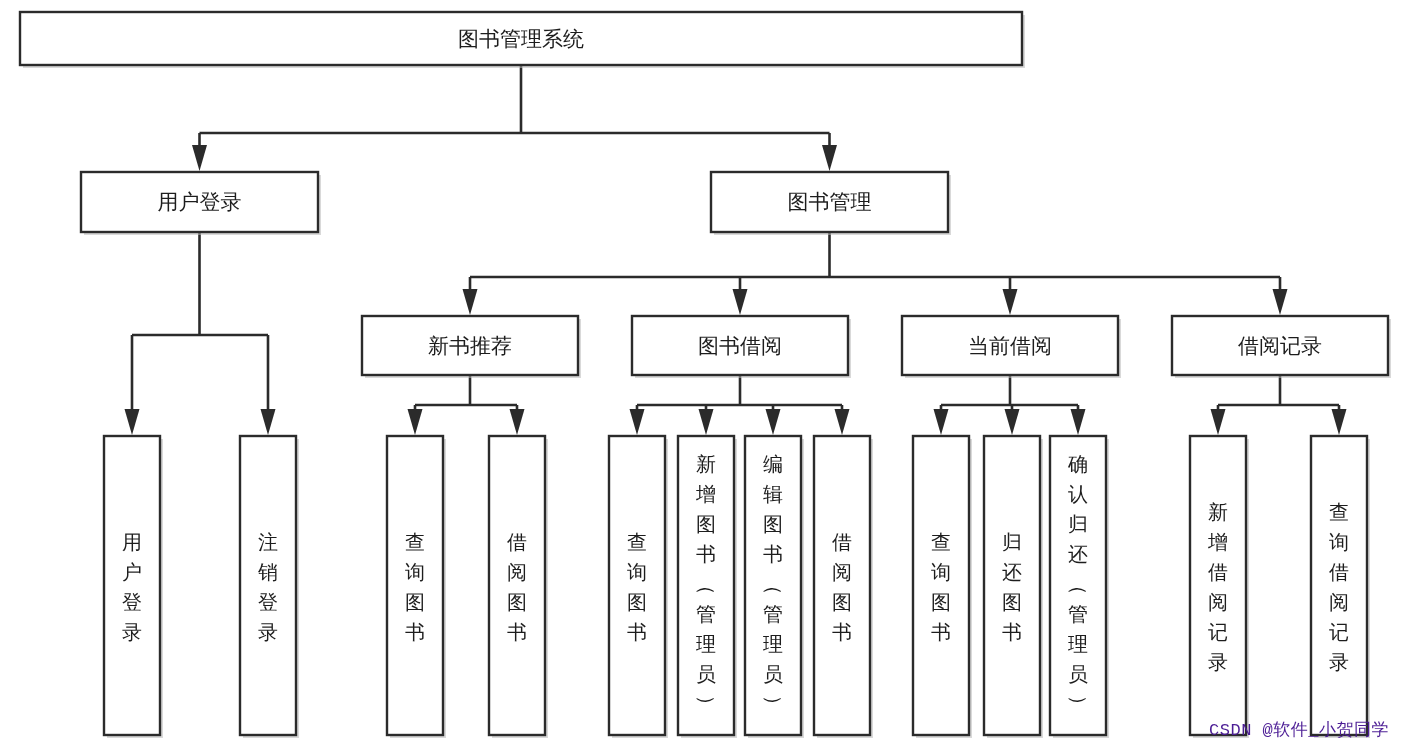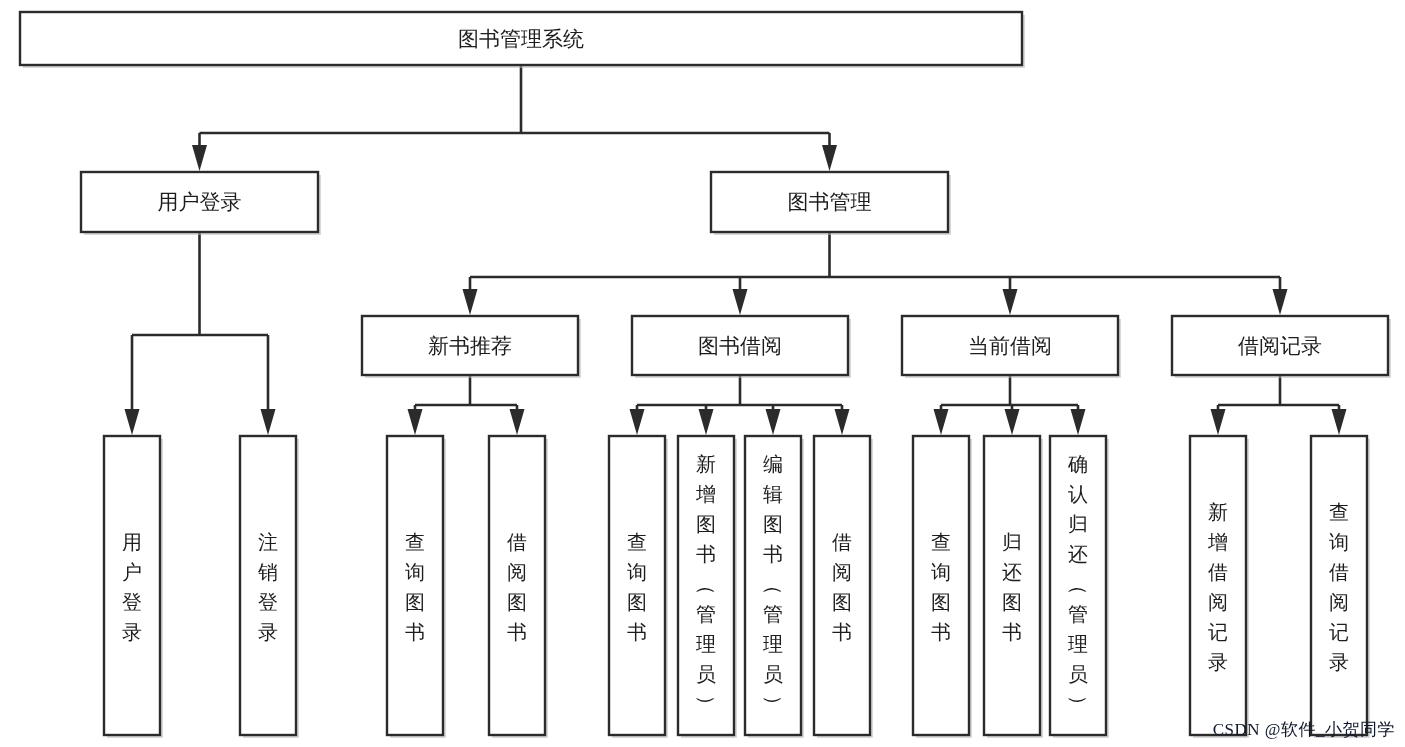--- a/index.html
+++ b/index.html
@@ -53,25 +53,25 @@
     dominant-baseline: middle;
   }
   .node-label-v {
     font-family: "DejaVu Sans", "Liberation Sans", sans-serif;
     font-size: 20px;
     fill: #1d1d1d;
     text-anchor: middle;
   }
   .watermark-text {
     position: absolute;
-    right: 10px;
+    right: 16px;
     bottom: 6px;
-    font-family: Liberation Serif, serif;
+    font-family: Liberation Mono, monospace;
     font-size: 17px;
-    color: #0f172a;
+    color: #4c1d95;
     letter-spacing: 0.5px;
     white-space: nowrap;
     user-select: none;
   }
 </style>
 </head>
 <body>
 
 <div id="diagram-root">
   <svg class="diagram-canvas" id="diagram-svg" viewBox="0 0 1405 747" xmlns="http://www.w3.org/2000/svg">

